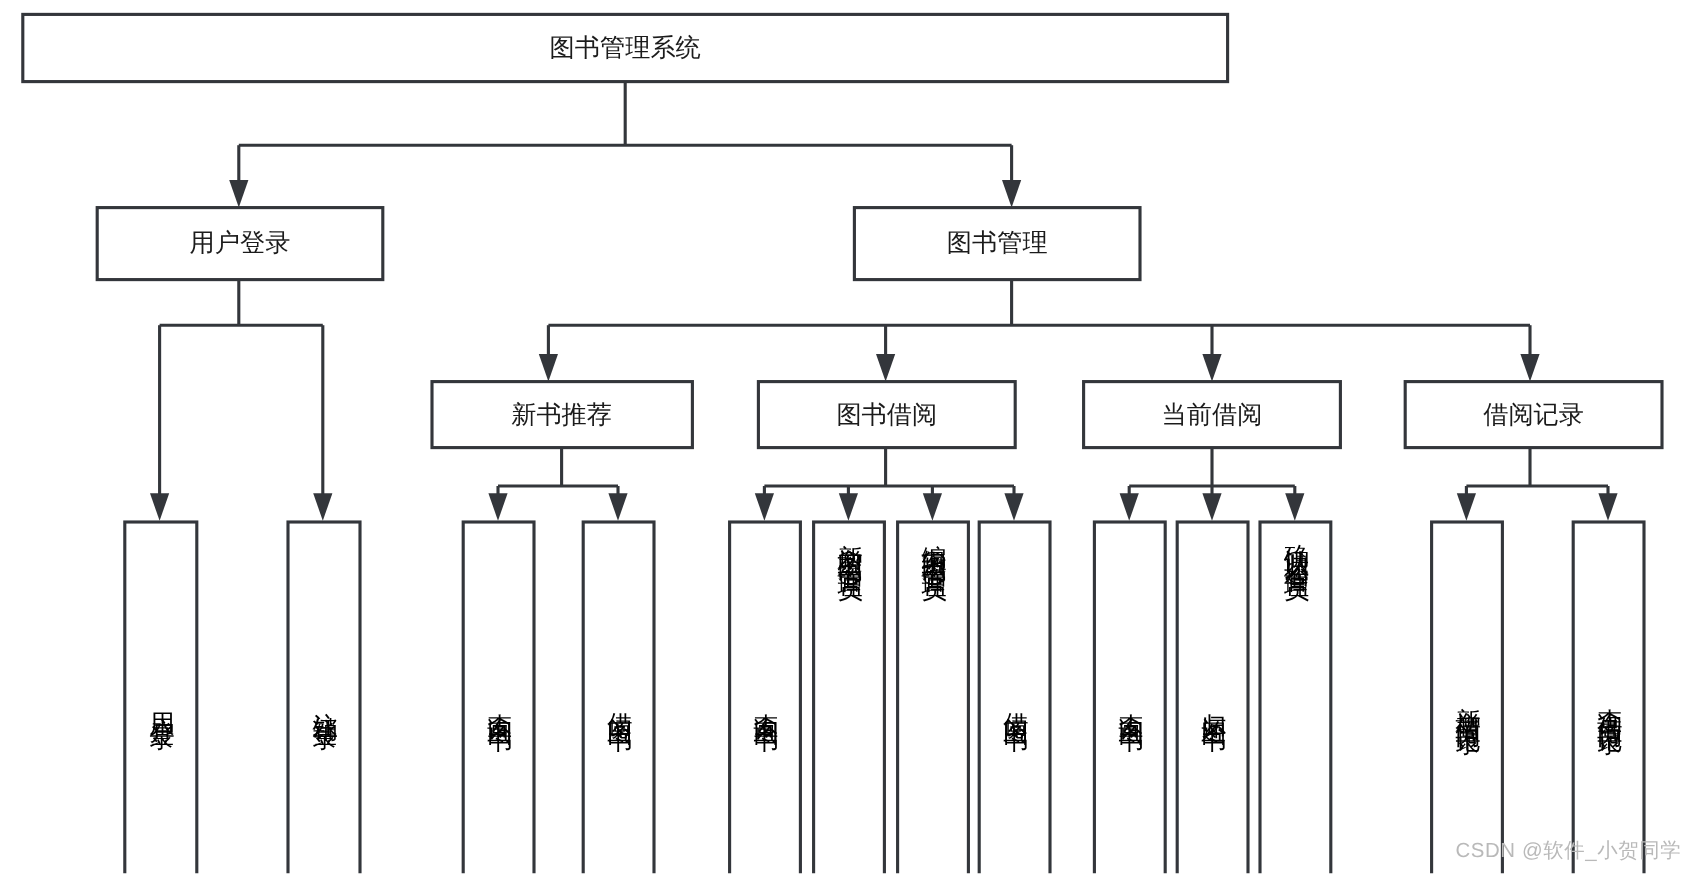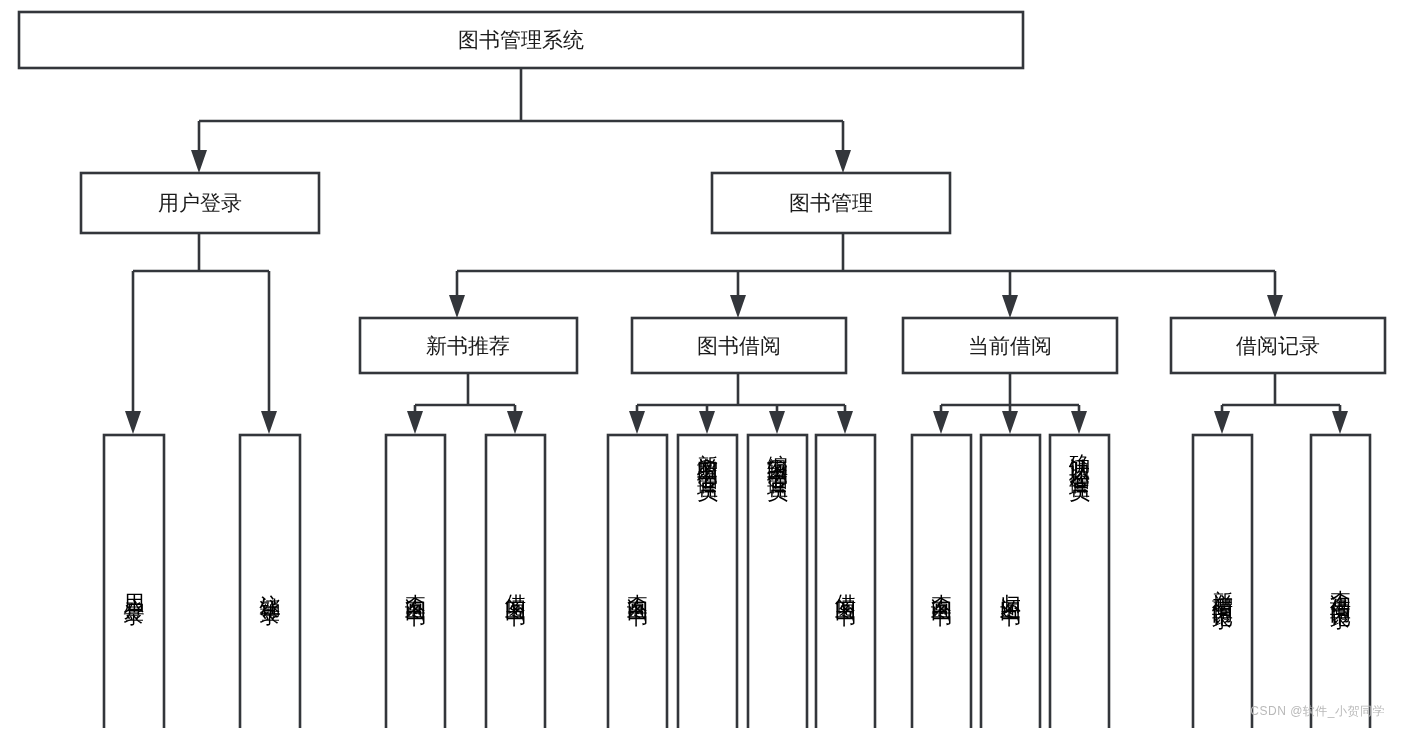--- a/index.html
+++ b/index.html
@@ -52,24 +52,24 @@
     font-family: "Liberation Sans", "DejaVu Sans", sans-serif;
     font-size: 21px;
     fill: #1b1b1b;
     writing-mode: vertical-rl;
     text-orientation: upright;
     letter-spacing: 4px;
     white-space: pre;
   }
   .watermark {
     position: absolute;
-    right: 20px;
+    right: 4px;
     bottom: 8px;
     font-family: "Liberation Sans", "DejaVu Sans", sans-serif;
-    font-size: 12px;
+    font-size: 17px;
     color: #b9b9b9;
     letter-spacing: 0.5px;
     user-select: none;
     pointer-events: none;
   }
 </style>
 </head>
 <body>
 
 <div id="diagram-root">

